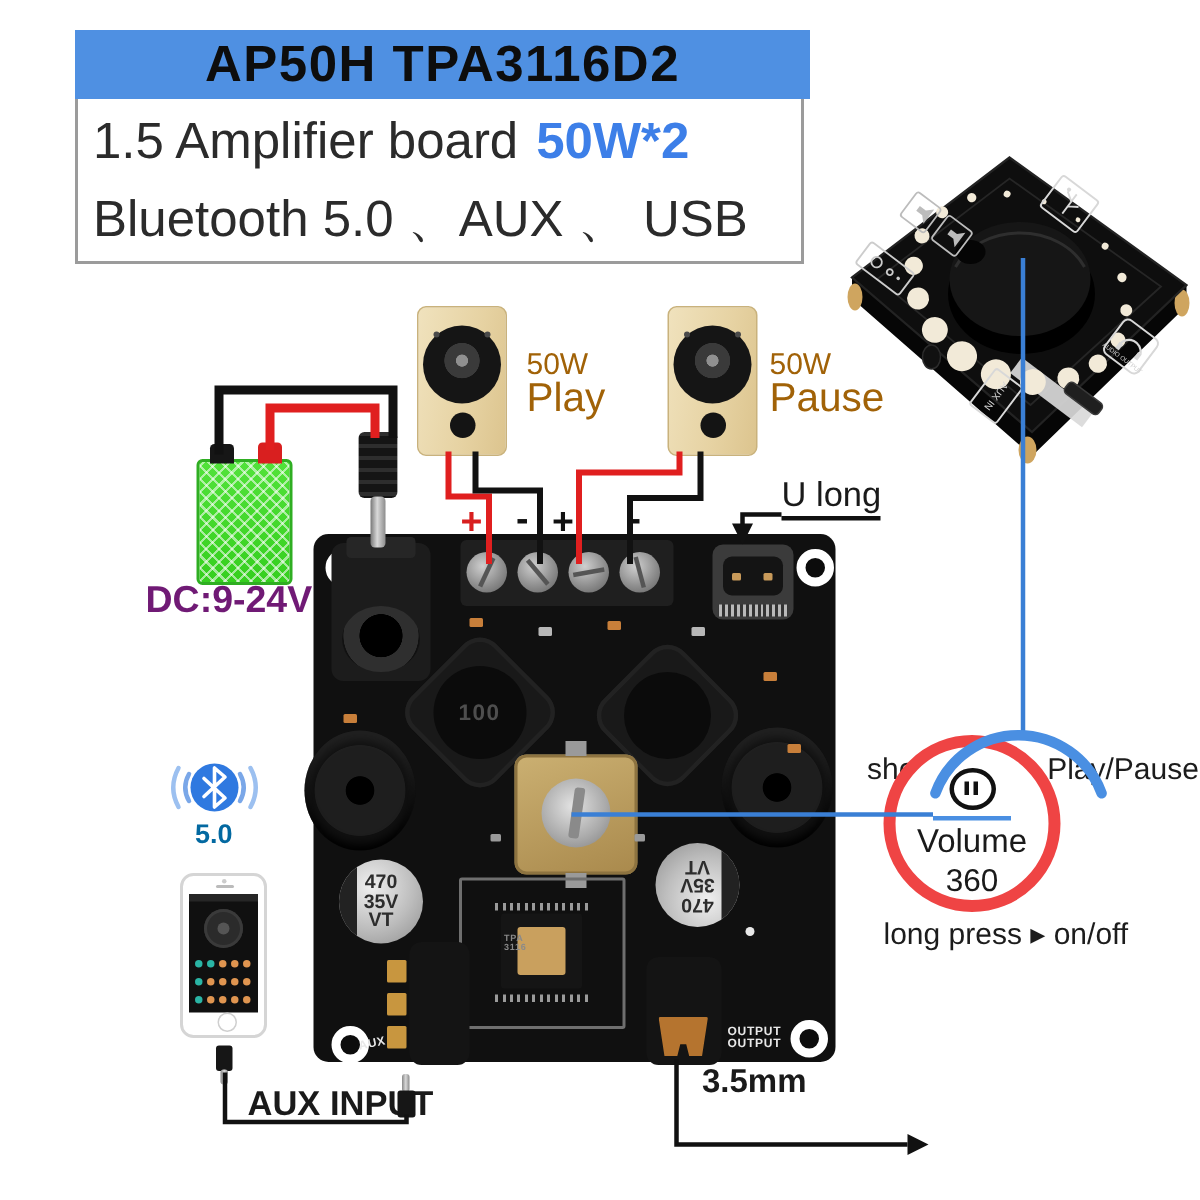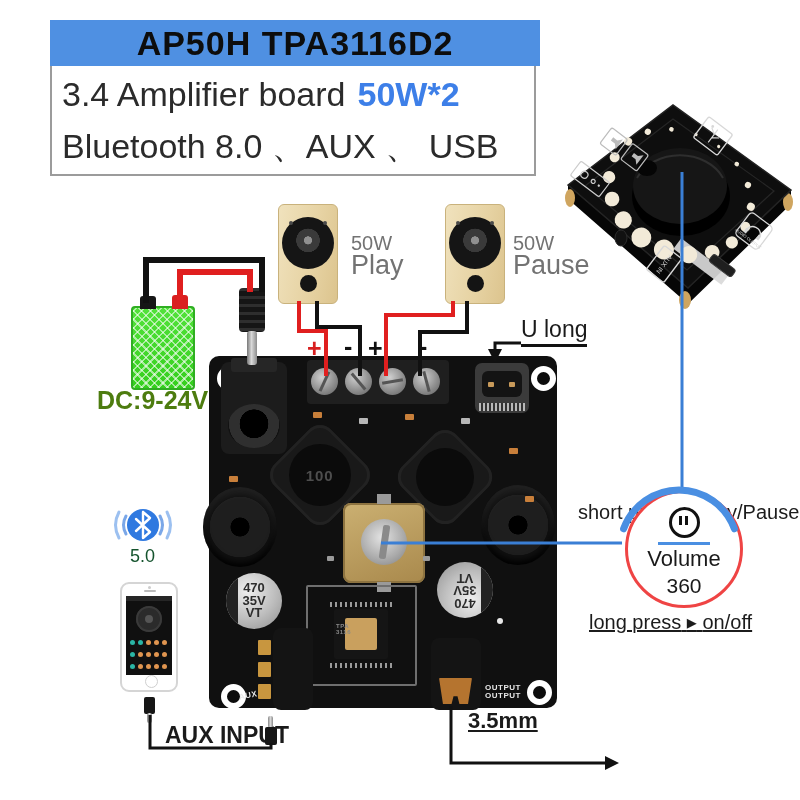--- a/index.html
+++ b/index.html
@@ -17,31 +17,31 @@
   .hdr-line .hl{color:#3d7fe8;font-weight:bold;margin-left:12px;}
 
   
   .speaker{width:58px;height:98px;background:linear-gradient(100deg,#f0e2bd,#e6d2a2 60%,#dcc48e);
            border:1px solid #c9b27c;border-radius:6px;}
   .driver{position:absolute;left:3px;top:12px;width:52px;height:52px;border-radius:50%;
           background:radial-gradient(circle at 50% 45%,#909090 0 10%,#3a3a3a 11% 30%,#151515 31% 78%,#2a2a2a 79% 100%);}
   .driver:before,.driver:after{content:"";position:absolute;width:4px;height:4px;border-radius:50%;background:#4a4a4a;top:4px;}
   .driver:before{left:7px;} .driver:after{right:7px;}
   .port{position:absolute;left:21px;top:70px;width:17px;height:17px;border-radius:50%;background:#141414;}
-  .spk-label{font-size:20px;color:#737373;line-height:22px;}
+  .spk-label{font-size:20px;color:#a16207;line-height:22px;}
   .spk-label .ch{font-size:27px;font-weight:500;}
 
   
   .battery{left:118px;top:306px;width:60px;height:80px;border-radius:4px;border:2px solid #2fae22;
     background:
      repeating-linear-gradient(45deg,rgba(255,255,255,.55) 0 1.5px,transparent 1.5px 6px),
      repeating-linear-gradient(-45deg,rgba(255,255,255,.55) 0 1.5px,transparent 1.5px 6px),
      linear-gradient(#52e23a,#35cf1e);}
   .nub{border-radius:3px 3px 0 0;}
-  .dc-label{left:84px;top:386px;font-size:25px;font-weight:bold;color:#4d7c0f;}
+  .dc-label{left:84px;top:386px;font-size:25px;font-weight:bold;color:#701a75;}
   .plug-body{left:226px;top:288px;width:26px;height:44px;background:#151515;border-radius:4px;
     background-image:repeating-linear-gradient(180deg,#2e2e2e 0 3px,#151515 3px 8px);}
   .plug-tip{left:234px;top:331px;width:10px;height:34px;border-radius:3px;
     background:linear-gradient(90deg,#777,#d9d9d9 45%,#8c8c8c);}
 
   
   .board{left:196px;top:356px;width:348px;height:352px;background:#101010;border-radius:10px;}
   .hole{position:absolute;width:13px;height:13px;border-radius:50%;background:#0c0c0c;border:6px solid #fff;}
   .dcjack{position:absolute;left:12px;top:6px;width:66px;height:92px;background:#1c1c1c;border-radius:8px;}
   .dcjack:before{content:"";position:absolute;left:7px;top:42px;width:52px;height:44px;border-radius:50%;
@@ -85,62 +85,62 @@
      background:repeating-linear-gradient(90deg,#9a9a9a 0 2px,transparent 2px 5px);}
   .jack{position:absolute;background:#141414;border-radius:8px;}
   .smd{position:absolute;border-radius:1px;}
   .silk{position:absolute;color:#e8e8e8;font-size:8px;line-height:8px;letter-spacing:.5px;font-weight:bold;}
 
   
   .lbl{white-space:nowrap;}
   .udisk{left:508px;top:316px;font-size:23px;font-weight:500;border-bottom:3px solid #111;padding-bottom:1px;}
   .termlbl{font-size:25px;font-weight:bold;}
   .ann{font-size:20px;font-weight:500;color:#1c1c1c;}
-  .circle{left:612px;top:490px;width:118px;height:118px;border-radius:50%;background:#fff;
-     border:3px solid #ef4444;box-sizing:border-box;display:flex;flex-direction:column;align-items:center;z-index:5;}
+  .circle{left:576px;top:490px;width:118px;height:118px;border-radius:50%;background:#fff;
+     border:8px solid #ef4444;box-sizing:border-box;display:flex;flex-direction:column;align-items:center;z-index:5;}
   .pausei{margin-top:14px;width:25px;height:25px;border:3px solid #111;border-radius:50%;position:relative;}
   .pausei b{position:absolute;top:6px;width:3px;height:9px;background:#111;}
   .pausei b.l{left:7px;} .pausei b.r{left:13px;}
   .vdiv{width:52px;height:3px;background:#4a8fe2;margin-top:4px;}
   .vol{font-size:22px;font-weight:500;margin-top:1px;}
   .vol360{font-size:21px;margin-top:2px;}
 
   
-  .btver{left:117px;top:546px;font-size:18px;font-weight:normal;color:#14532d;}
+  .btver{left:117px;top:546px;font-size:18px;font-weight:bold;color:#0369a1;}
   .phone{left:107px;top:582px;width:58px;height:110px;background:#fff;border:2px solid #d5d5d5;border-radius:9px;box-sizing:border-box;}
   .phone .slit{position:absolute;left:22px;top:6px;width:12px;height:2px;background:#bbb;border-radius:2px;}
   .phone .cam{position:absolute;left:26px;top:2px;width:3px;height:3px;border-radius:50%;background:#ccc;}
   .pscreen{position:absolute;left:4px;top:12px;width:46px;height:79px;background:#101010;overflow:hidden;}
   .pscreen .bar{position:absolute;left:0;top:0;width:100%;height:5px;background:#262626;}
   .dpad{position:absolute;left:10px;top:10px;width:26px;height:26px;border-radius:50%;background:#2b2b2b;
      box-shadow:inset 0 0 0 2px #3a3a3a;}
   .dpad:before{content:"";position:absolute;left:9px;top:9px;width:8px;height:8px;border-radius:50%;background:#555;}
   .dotrow{position:absolute;left:4px;display:flex;gap:3px;}
   .dotrow s{width:5px;height:5px;border-radius:50%;display:block;}
   .home{position:absolute;left:23px;bottom:2px;width:11px;height:11px;border:1.5px solid #cfcfcf;border-radius:50%;}
   .auxplug{background:#161616;border-radius:2px;}
   .auxtip{background:linear-gradient(90deg,#888,#d8d8d8,#8a8a8a);border-radius:2px;}
   .auxinput{left:152px;top:722px;font-size:23px;font-weight:600;}
-  .outsize{left:455px;top:708px;font-size:22px;font-weight:600;text-decoration:underline;}
+  .outsize{left:455px;top:708px;font-size:22px;font-weight:600;}
   .outlbl{left:456px;top:737px;font-size:22px;font-weight:600;}
 
   svg.overlay{position:absolute;left:0;top:0;z-index:6;pointer-events:none;}
   .under{z-index:1;} .mid{z-index:2;}
 </style>
 </head>
 <body>
 
 <div id="stage">
 
   <div class="abs hdr-bar">
     <span class="t">AP50H TPA3116D2</span>
   </div>
   <div class="abs hdr-box">
-    <div class="hdr-line"><span>3.4 Amplifier board</span><span class="hl">50W*2</span></div>
-    <div class="hdr-line">Bluetooth 8.0 、AUX 、 USB</div>
+    <div class="hdr-line"><span>1.5 Amplifier board</span><span class="hl">50W*2</span></div>
+    <div class="hdr-line">Bluetooth 5.0 、AUX 、 USB</div>
   </div>
 
   <div class="abs speaker mid" style="left:265px;top:204px;">
     <div class="driver"></div>
     <div class="port"></div>
   </div>
   <div class="abs spk-label" style="left:338px;top:232px;">
     <div>50W</div>
     <div class="ch">Play</div>
   </div>
@@ -308,21 +308,21 @@
 
   <div class="abs auxplug mid" style="left:131px;top:697px;width:11px;height:17px;"></div>
   <div class="abs auxtip mid" style="left:134px;top:713px;width:5px;height:10px;"></div>
   <div class="abs auxtip mid" style="left:255px;top:716px;width:5px;height:12px;"></div>
   <div class="abs auxplug mid" style="left:252px;top:727px;width:12px;height:18px;"></div>
   <span class="abs auxinput lbl">AUX INPUT</span>
 
   <span class="abs outsize lbl">3.5mm</span>
 
   <span class="abs ann lbl" style="left:565px;top:500px;"><span>short press</span> <span>▸</span> <span>Play/Pause</span></span>
-  <span class="abs ann lbl" style="left:576px;top:610px;text-decoration:underline;"><span>long press</span> <span>▸</span> <span>on/off</span></span>
+  <span class="abs ann lbl" style="left:576px;top:610px;"><span>long press</span> <span>▸</span> <span>on/off</span></span>
 
   <div class="abs circle">
     <div class="pausei">
         <b class="l"></b>
         <b class="r"></b>
       </div>
     <div class="vdiv"></div>
     <div class="vol">Volume</div>
     <div class="vol360">360</div>
   </div>

